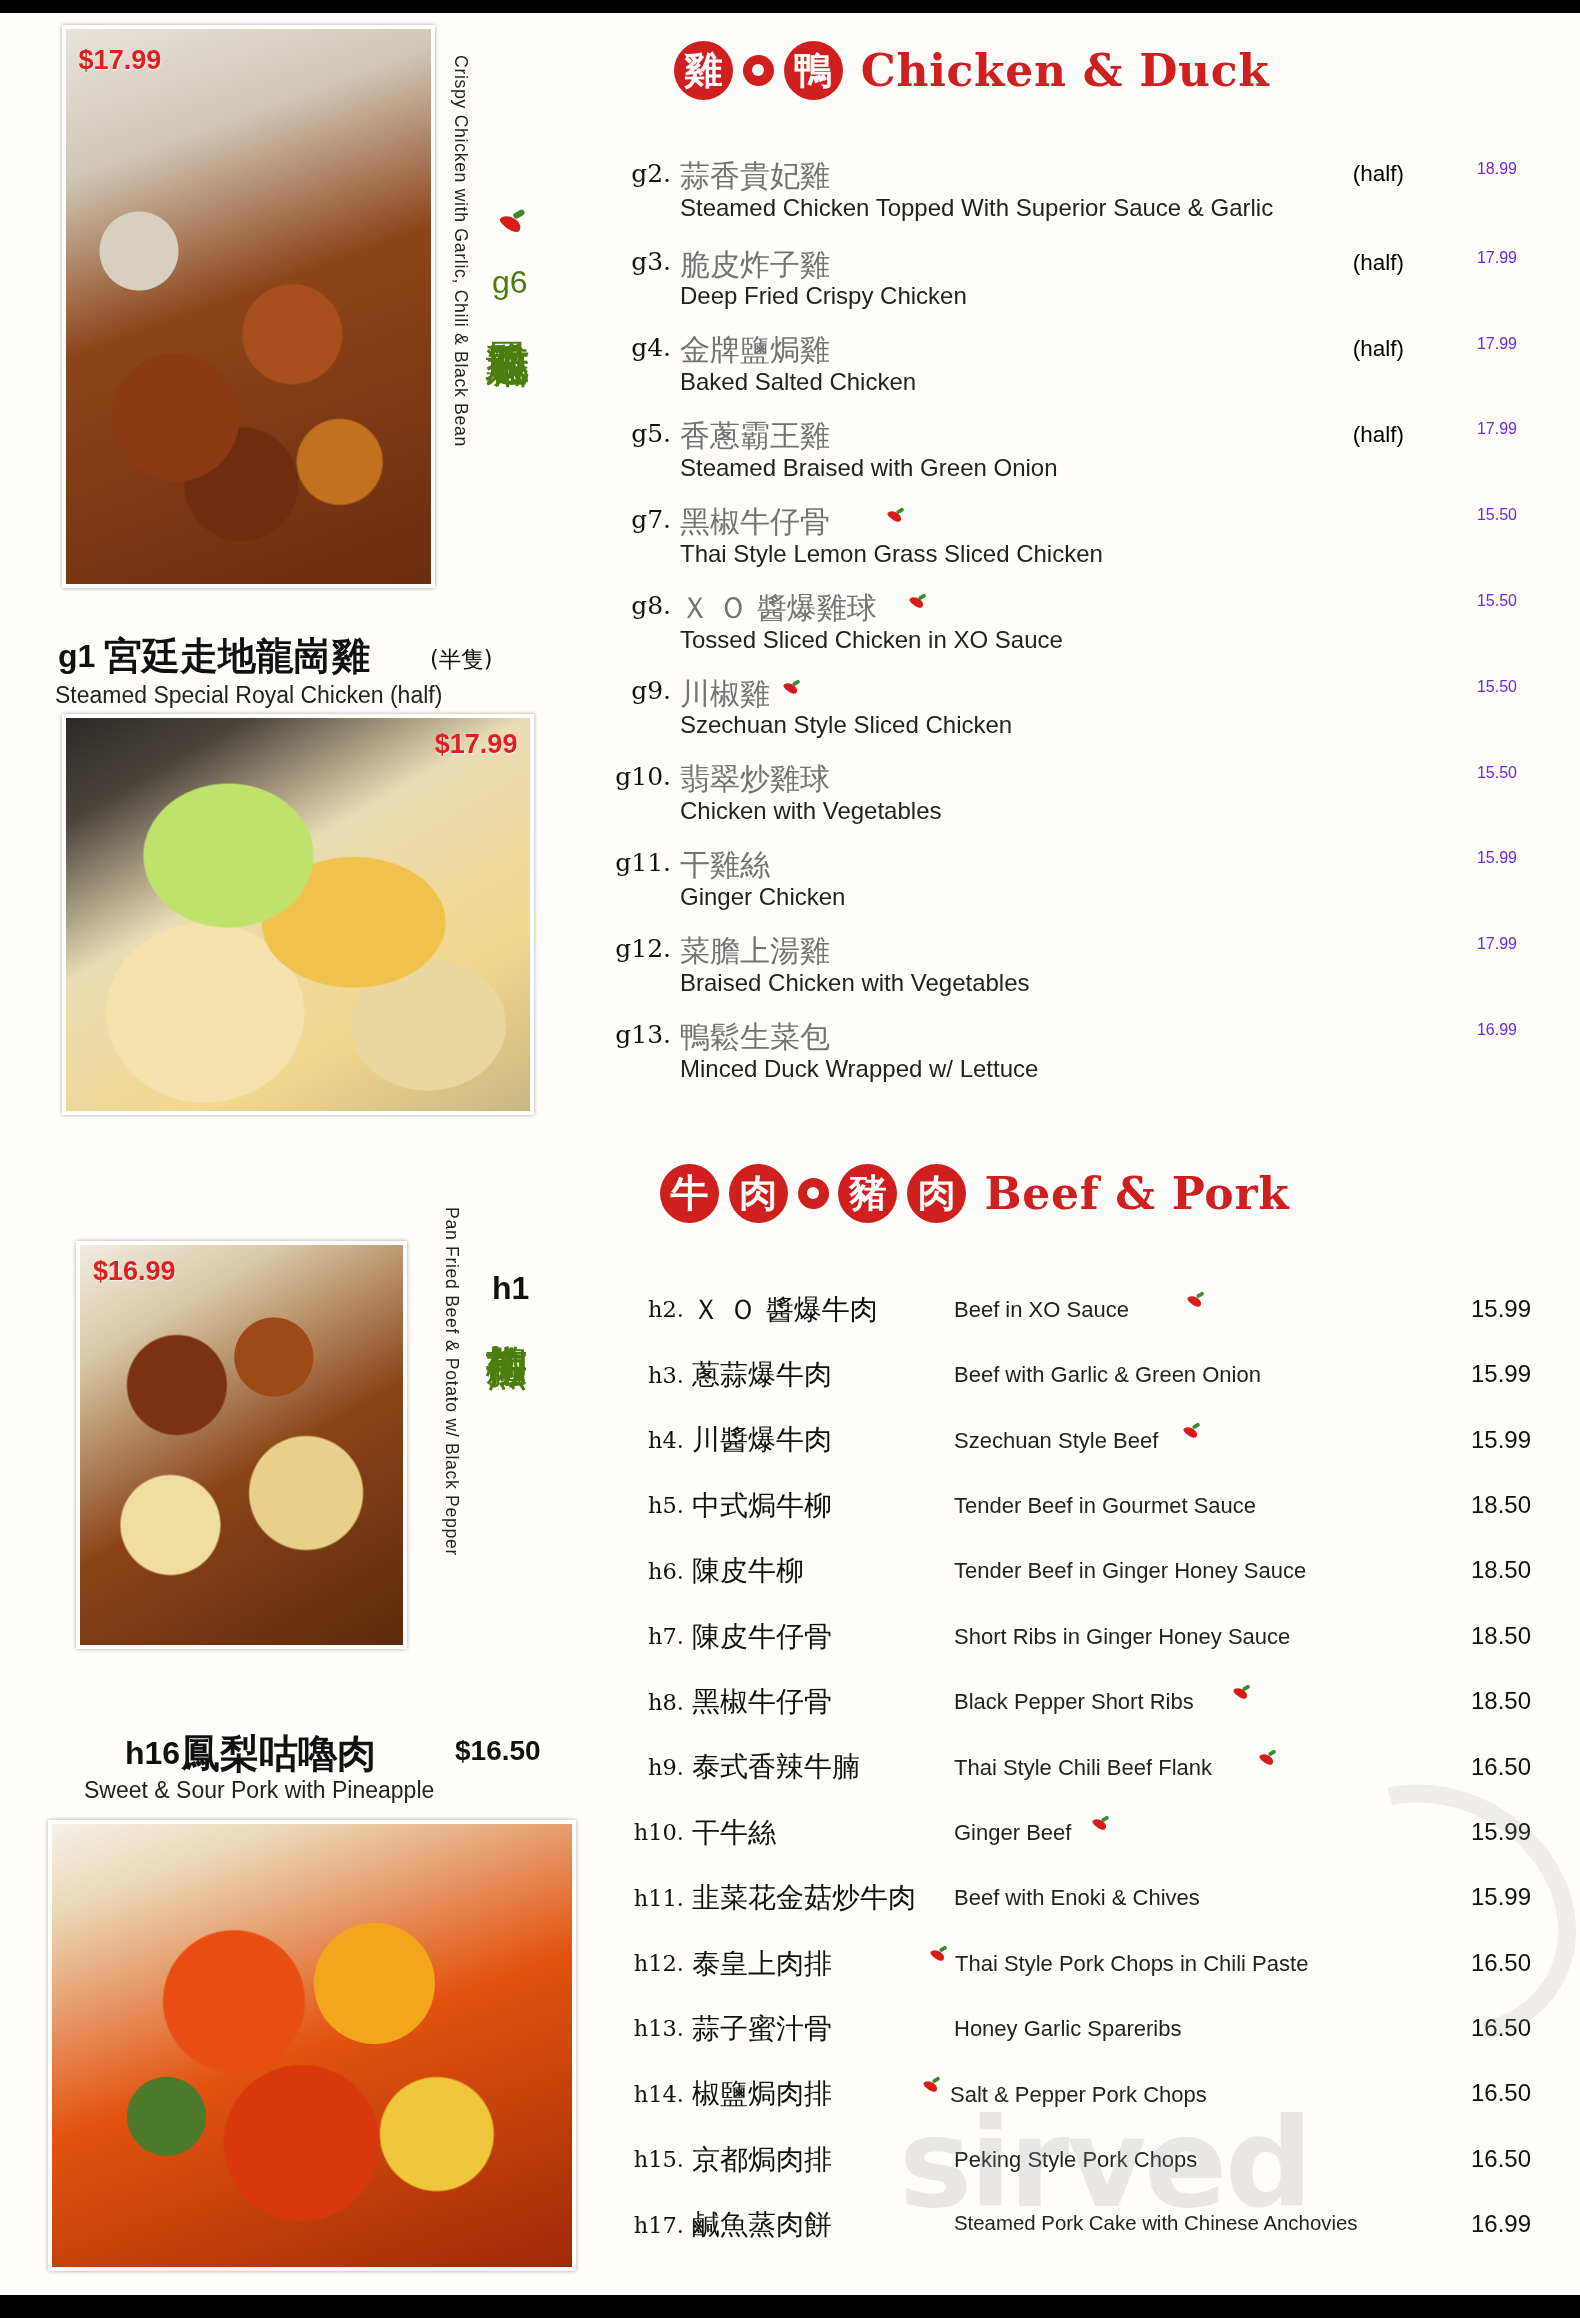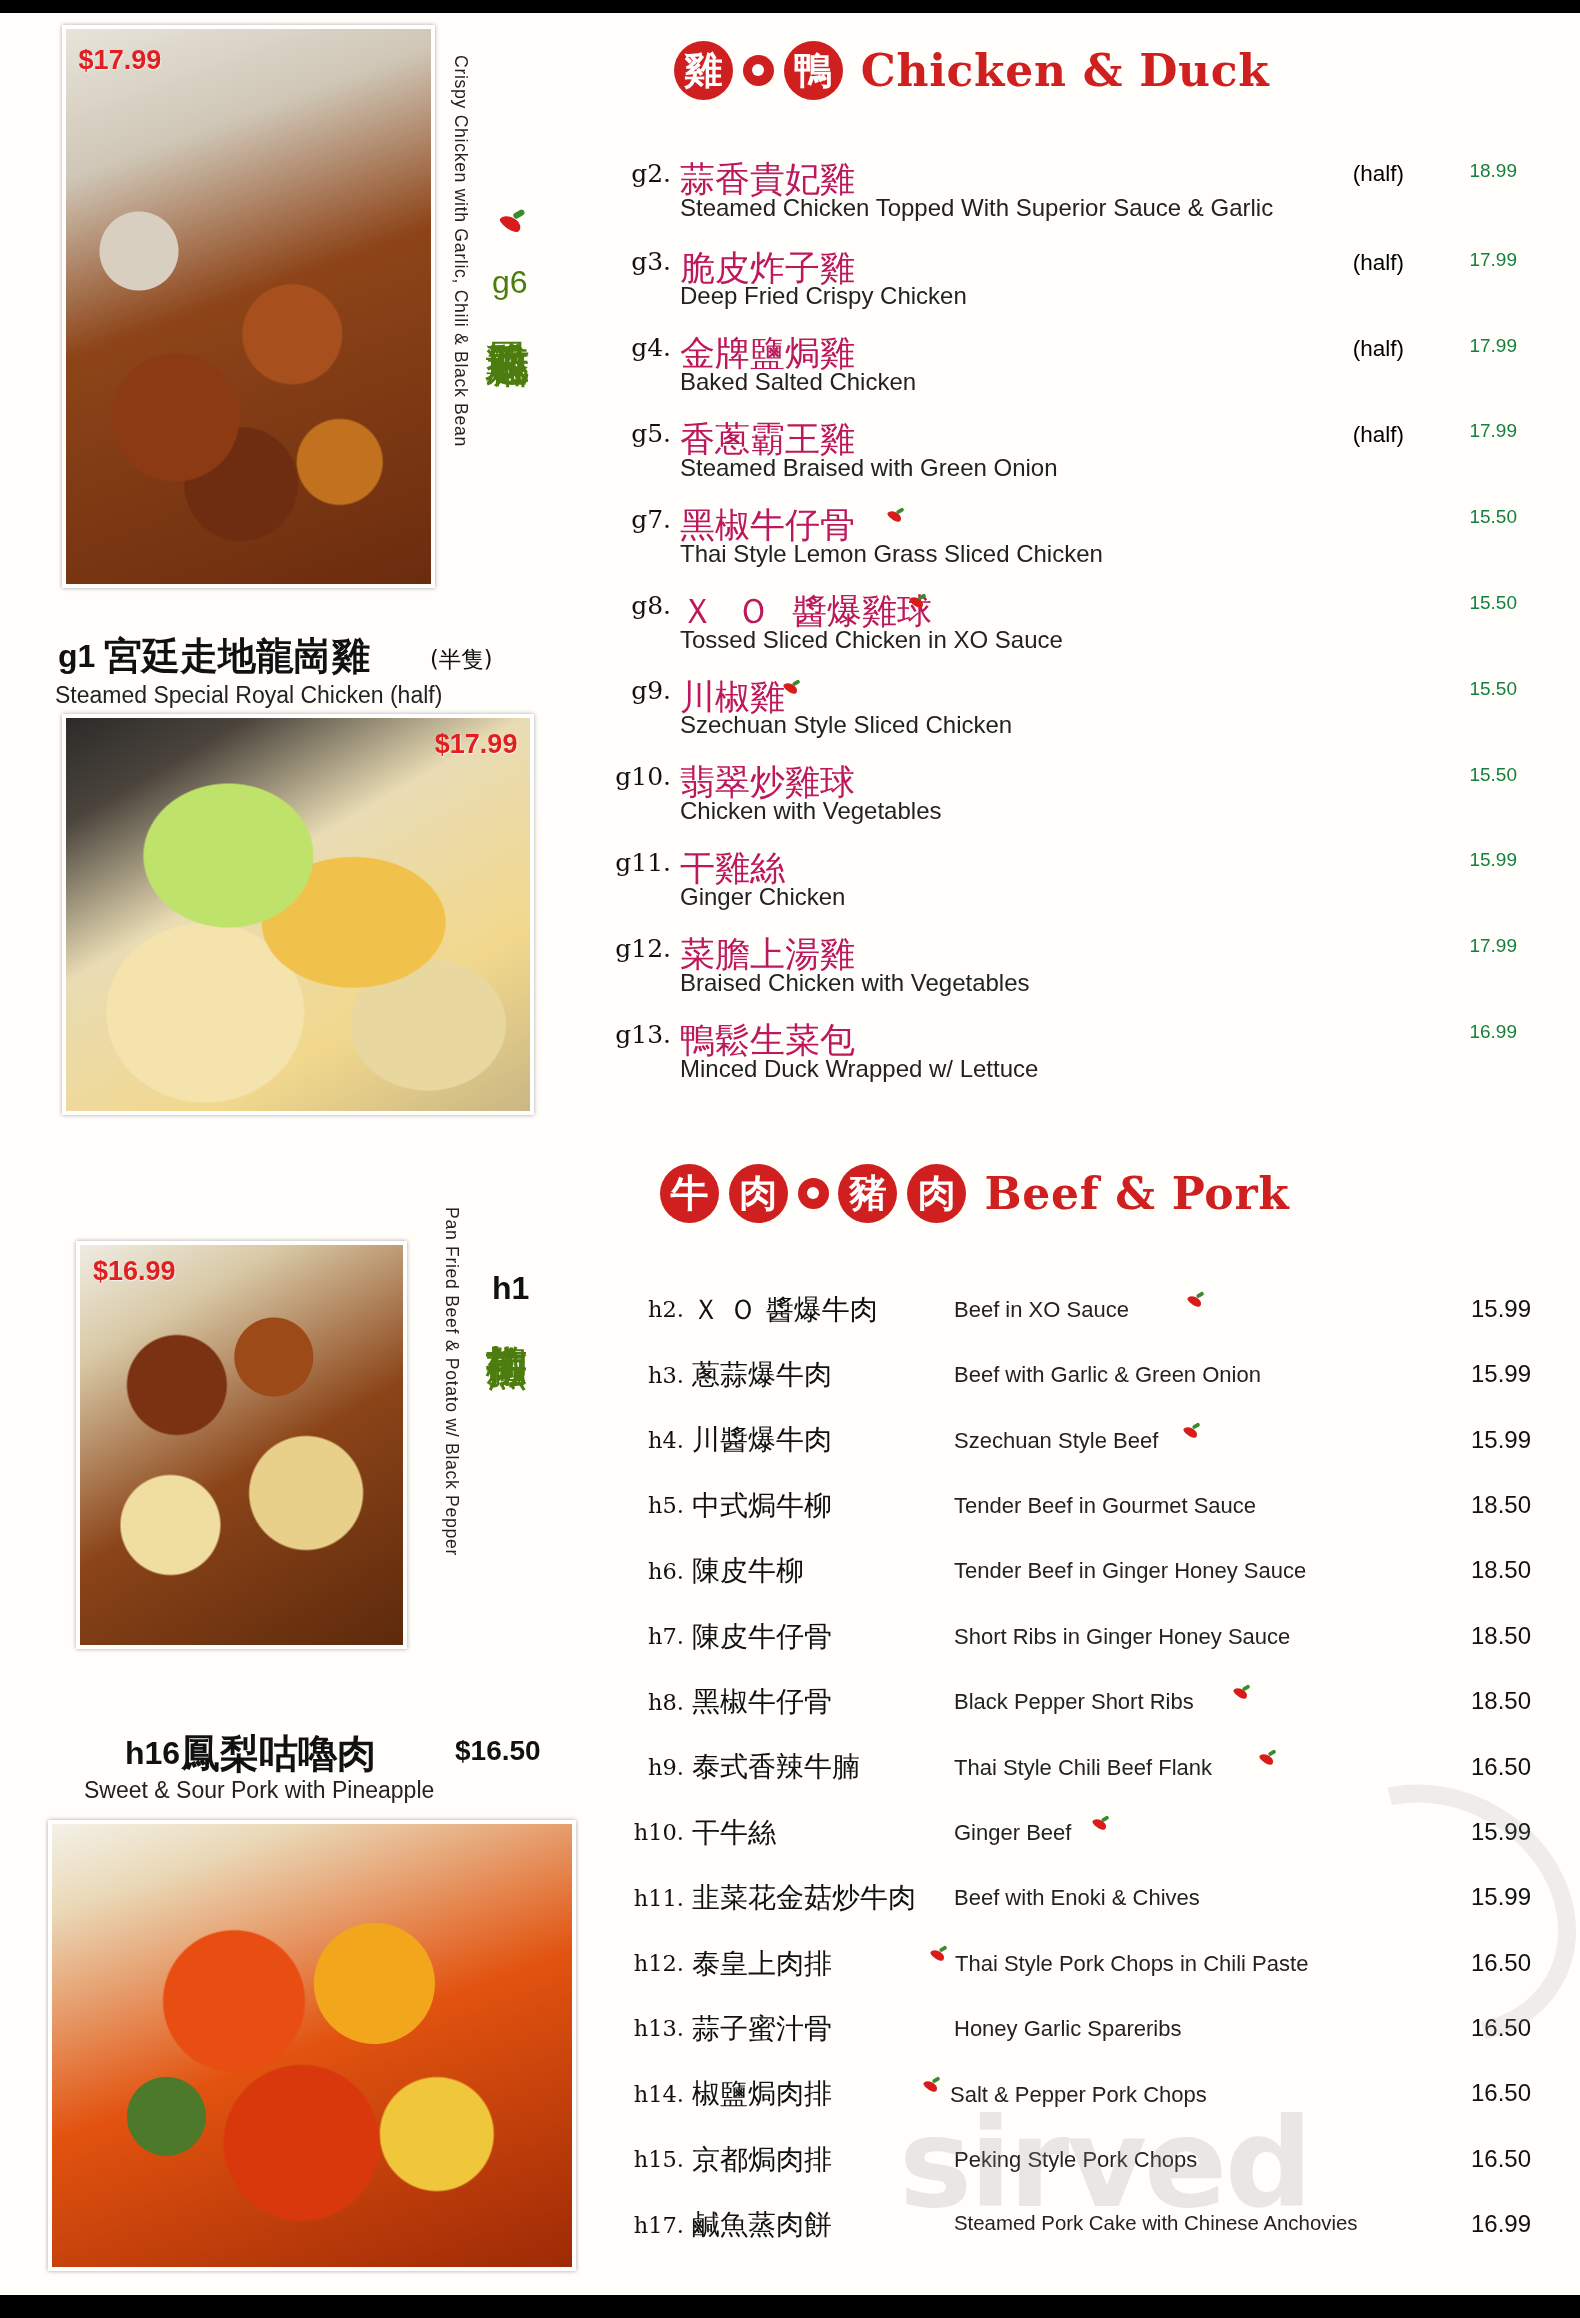--- a/index.html
+++ b/index.html
@@ -172,42 +172,42 @@
     left: 0; top: 0;
     width: 67px;
     text-align: right;
     font-size: 25px;
     color: #111;
     font-family: "DejaVu Serif", serif;
   }
   .m-cn {
     position: absolute;
     left: 76px; top: -2.8px;
-    font-size: 35px;
-    color: #be185d;
-    font-family: Liberation Mono, monospace;
+    font-size: 30px;
+    color: #737373;
+    font-family: Liberation Sans, sans-serif;
     white-space: nowrap;
   }
   .m-en {
     position: absolute;
     left: 76px; top: 35px;
     font-size: 24px;
     color: #222;
     white-space: nowrap;
   }
   .m-half {
     position: absolute;
     font-size: 22.5px;
     color: #000000;
     text-align: right;
   }
   .m-price {
     position: absolute;
-    font-size: 19px;
-    color: #15803d;
+    font-size: 16px;
+    color: #6d28d9;
     text-align: right;
     font-family: "Liberation Sans", sans-serif;
   }
 
   
   .b-row { position: relative; margin-bottom: 1.4px; }
   .b-num {
     position: absolute; left: 0; top: 5.6px; width: 59px;
     text-align: right; font-size: 22.5px; color: #111;
     font-family: "DejaVu Serif", serif;

